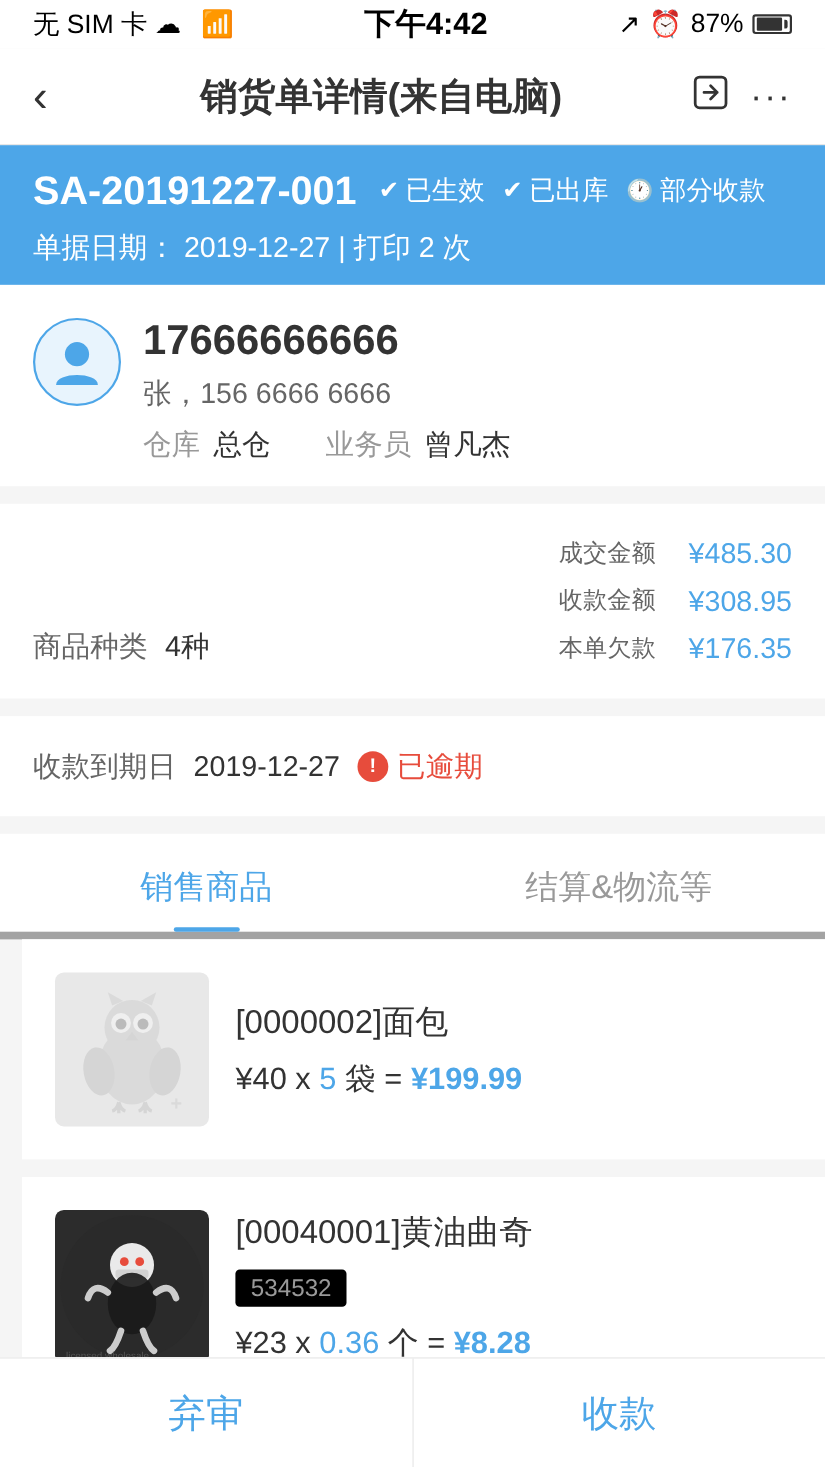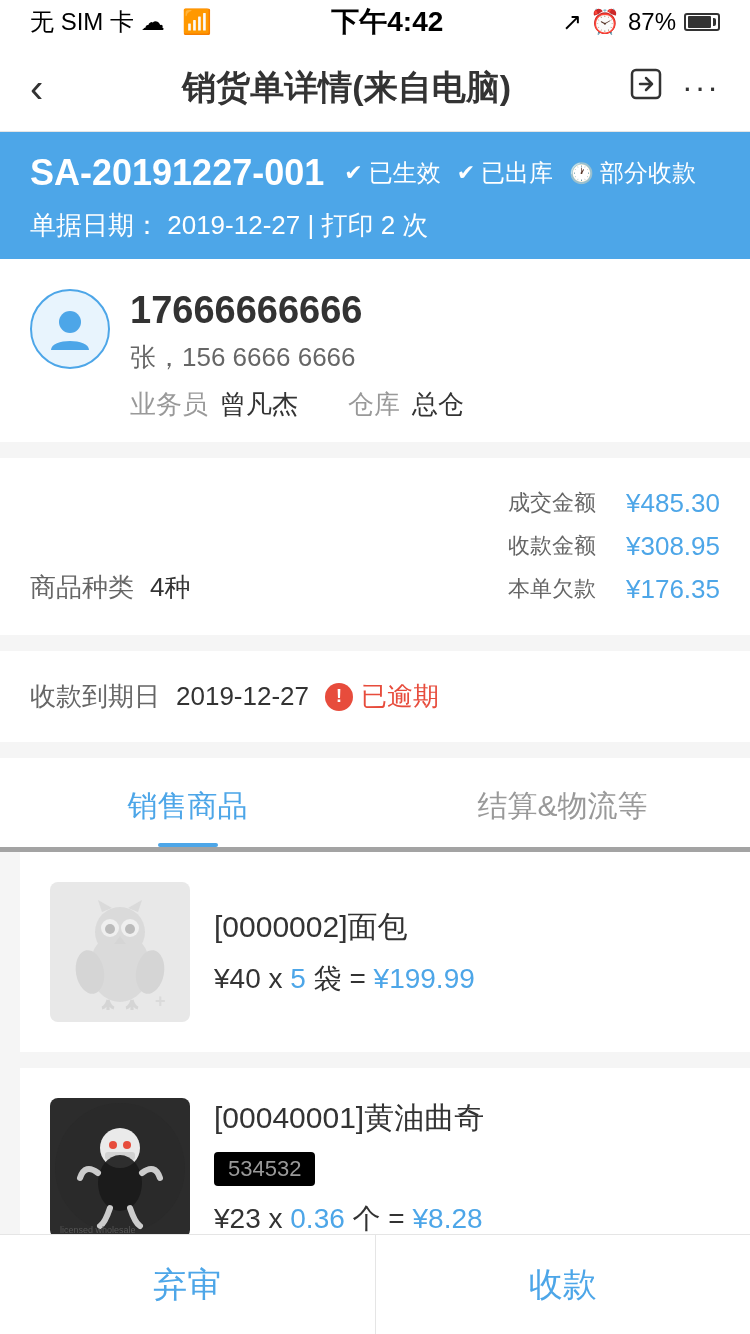--- a/index.html
+++ b/index.html
@@ -139,21 +139,21 @@
       background: #e74c3c;
       display: flex; align-items: center; justify-content: center;
       color: #fff; font-size: 18px; font-weight: 700;
     }
     .overdue-text { color: #e74c3c; font-size: 26px; }
 
     
     .tabs-section {
       background: #fff;
       display: flex;
-      border-bottom: 5px solid #a3a3a3;
+      border-bottom: 7px solid #a3a3a3;
     }
     .tab-item {
       flex: 1; text-align: center;
       padding: 28px 0 20px;
       font-size: 30px;
       color: #999;
       position: relative;
       cursor: pointer;
     }
     .tab-item.active { color: #4da6e8; }
@@ -185,21 +185,21 @@
     }
     .product-info { flex: 1; }
     .product-name { font-size: 30px; color: #333; font-weight: 500; margin-bottom: 12px; }
     .product-sku {
       display: inline-block;
       background: #000000; color: #999;
       font-size: 22px; padding: 4px 14px;
       border-radius: 4px; margin-bottom: 14px;
     }
     .product-price-row { font-size: 28px; color: #333; }
-    .price-highlight { color: #4da6e8; font-weight: 400; }
+    .price-highlight { color: #4da6e8; font-weight: 700; }
     .price-qty-highlight { color: #4da6e8; }
 
     
     .bottom-bar {
       position: fixed;
       bottom: 0; left: 0;
       width: 750px;
       height: 100px;
       background: #fff;
       border-top: 1px solid #e5e5e5;
@@ -287,26 +287,26 @@
     <svg width="50" height="50" viewBox="0 0 50 50" fill="none">
       <circle cx="25" cy="18" r="11" fill="#4da6e8"></circle>
       <path d="M6 46 C6 34 44 34 44 46" fill="#4da6e8"></path>
     </svg>
   </div>
   <div class="customer-info">
     <div class="customer-name">17666666666</div>
     <div class="customer-phone">张，156 6666 6666</div>
     <div class="customer-meta">
       <div class="meta-item">
+        <span class="meta-label">仓库</span>
+        <span class="meta-value">总仓</span>
+      </div>
+      <div class="meta-item">
         <span class="meta-label">业务员</span>
         <span class="meta-value">曾凡杰</span>
-      </div>
-      <div class="meta-item">
-        <span class="meta-label">仓库</span>
-        <span class="meta-value">总仓</span>
       </div>
     </div>
   </div>
 </div>
 
 <div class="summary-section">
   <div class="summary-left">
     <div class="summary-kinds">
       <span class="summary-kinds-label">商品种类</span>
       <span class="summary-kinds-value">4种</span>

